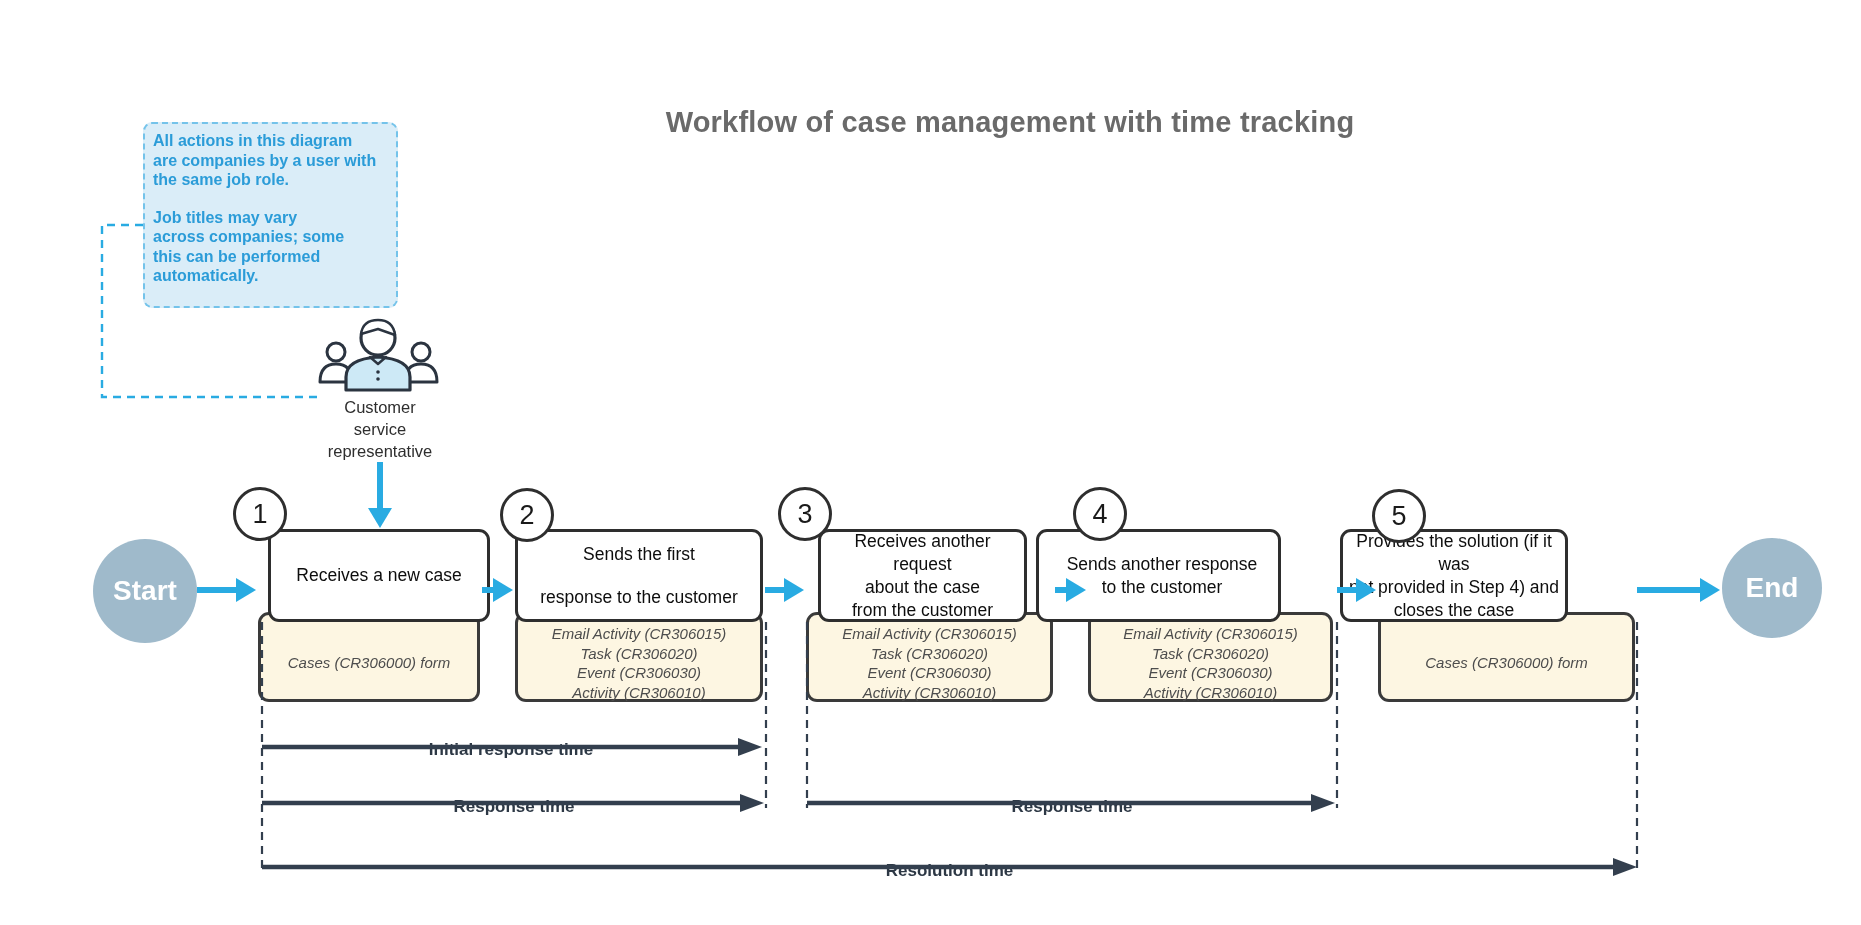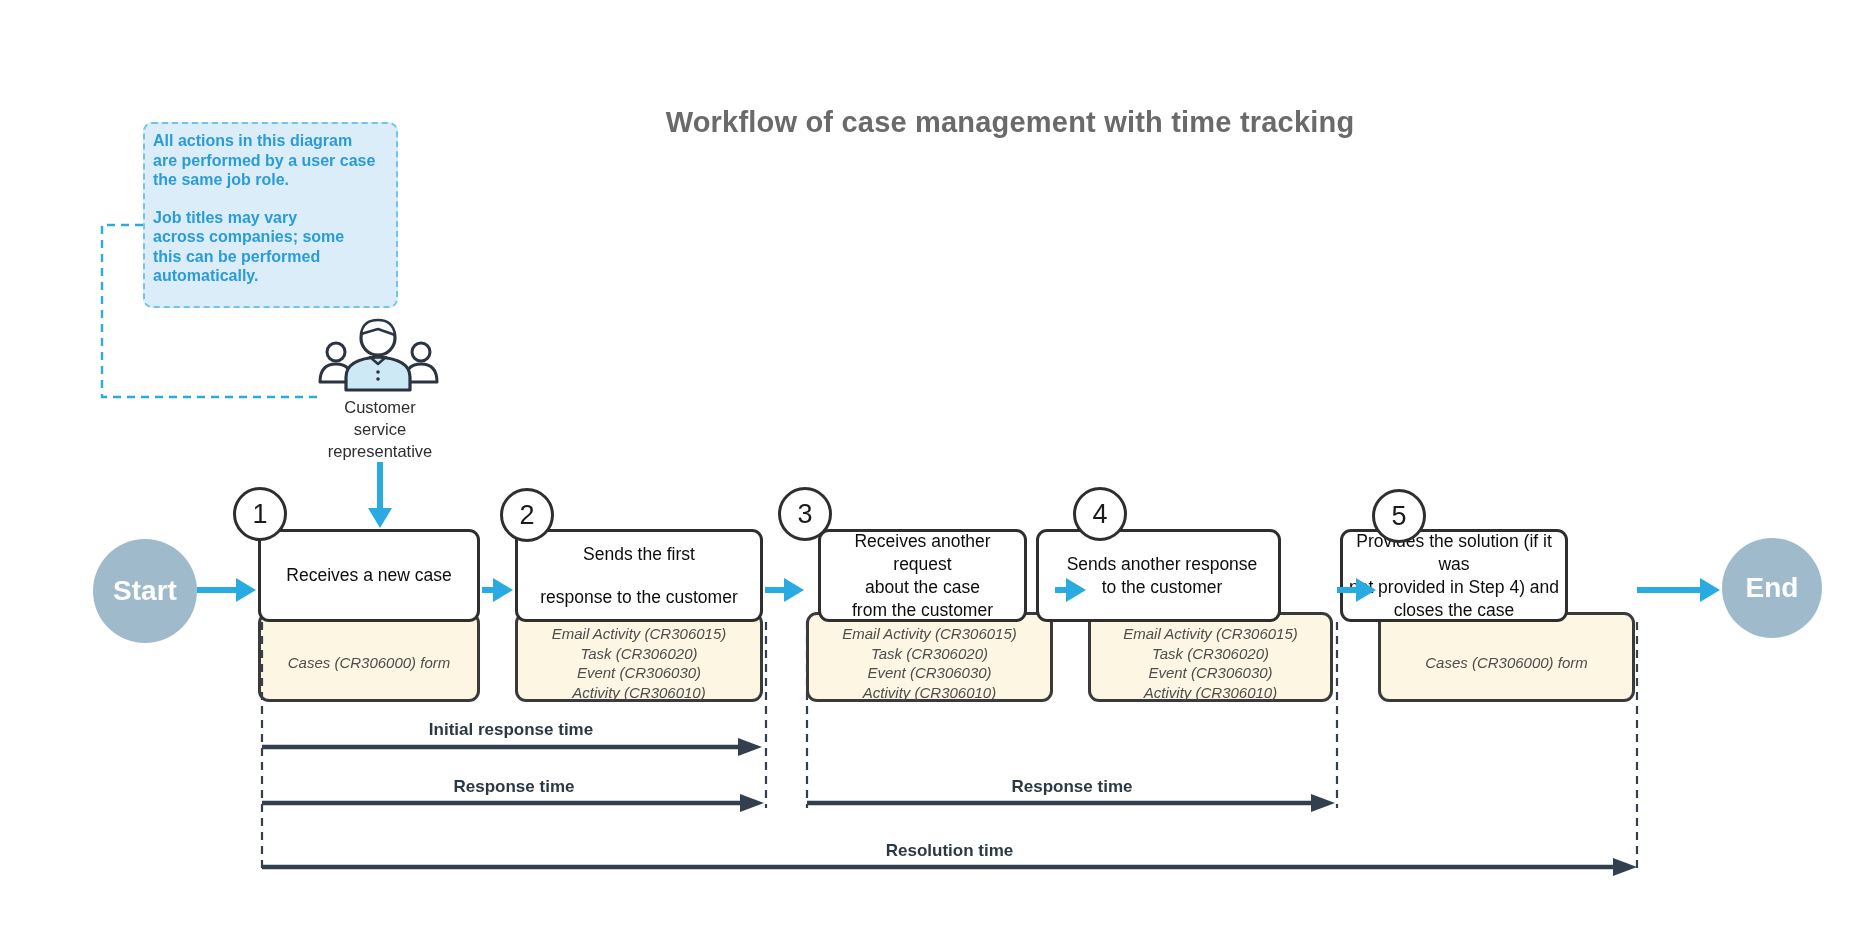--- a/index.html
+++ b/index.html
@@ -31,51 +31,51 @@
     border:3px solid #2e2e2e;box-sizing:border-box;display:flex;align-items:center;justify-content:center;
     font-size:27px;color:#1a1a1a;z-index:3;}
   .c1{left:233px;top:487px;} .c2{left:500px;top:488px;} .c3{left:778px;top:487px;}
   .c4{left:1073px;top:487px;} .c5{left:1372px;top:489px;}
 
   
   .main-box{position:absolute;top:529px;height:93px;box-sizing:border-box;background:#fff;
     border:3px solid #2e2e2e;border-radius:11px;z-index:1;display:flex;flex-direction:column;
     align-items:center;justify-content:center;font-size:17.5px;line-height:23px;color:#0d0d0d;
     text-align:center;padding:0 3px;}
-  .b1{left:258px;width:222px;} .b2{left:515px;width:248px;gap:20px;} .b3{left:818px;width:209px;}
+  .b1{left:268px;width:222px;} .b2{left:515px;width:248px;gap:20px;} .b3{left:818px;width:209px;}
   .b4{left:1036px;width:245px;padding-left:10px;} .b5{left:1340px;width:228px;}
 
   
   .form-box{position:absolute;top:612px;height:90px;box-sizing:border-box;background:#fdf6e2;
     border:3px solid #3a3a3a;border-radius:11px;z-index:0;display:flex;flex-direction:column;
     align-items:center;justify-content:center;padding-top:12px;
     font-style:italic;font-size:15px;line-height:19.5px;color:#4d4d4d;text-align:center;}
   .f1{left:258px;width:222px;} .f2{left:515px;width:248px;} .f3{left:806px;width:247px;}
   .f4{left:1088px;width:245px;} .f5{left:1378px;width:257px;}
 
   
-  .tl-label{position:absolute;text-align:center;font-weight:bold;font-size:17px;color:#2d3845;}
+  .tl-label{position:absolute;text-align:center;font-weight:bold;font-size:17px;color:#2d3845;margin-top:20px;}
   .tl1{left:262px;top:720px;width:498px;}
   .tl2{left:262px;top:777px;width:504px;}
   .tl3{left:807px;top:777px;width:530px;}
   .tl4{left:262px;top:841px;width:1375px;}
 
   
   svg.overlay{position:absolute;left:0;top:0;z-index:2;pointer-events:none;}
 </style>
 </head>
 <body>
 
 <div id="canvas">
 
   <div class="diagram-title">Workflow of case management with time tracking</div>
 
   <div class="note-box">
     <div class="note-line">All actions in this diagram</div>
-    <div class="note-line">are performed by a user case</div>
+    <div class="note-line">are companies by a user with</div>
     <div class="note-line">the same job role.</div>
     <div class="note-line"></div>
     <div class="note-line">Job titles may vary</div>
     <div class="note-line">across companies; some</div>
     <div class="note-line">this can be performed</div>
     <div class="note-line">automatically.</div>
   </div>
 
   <div class="actor-label">
     <div>Customer</div>

